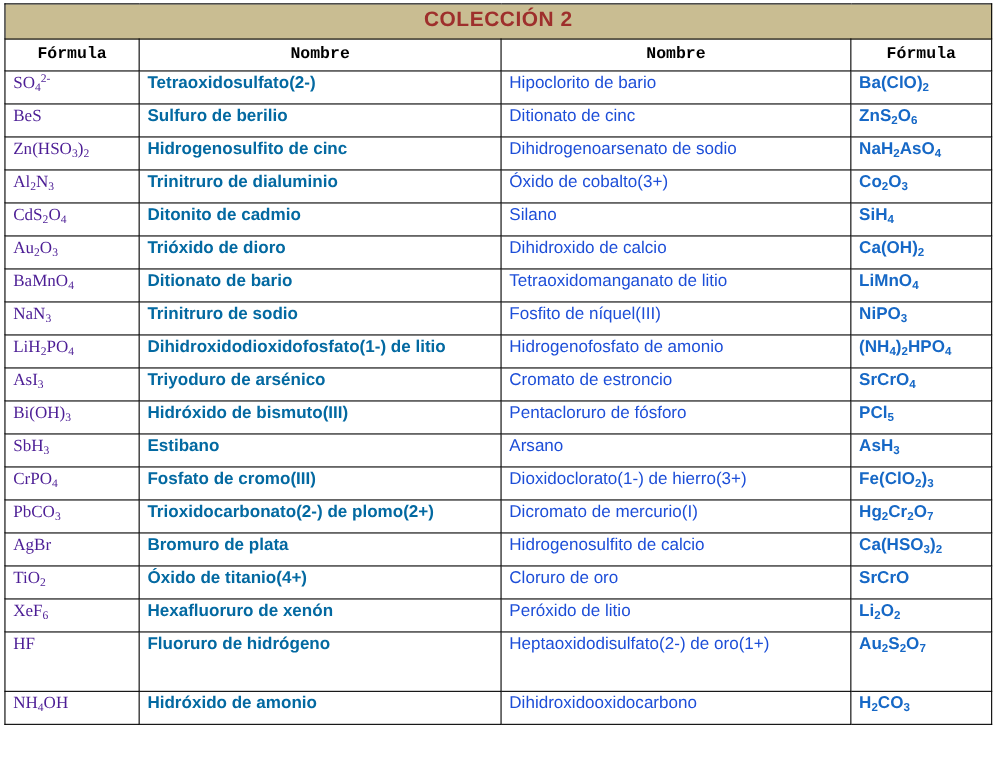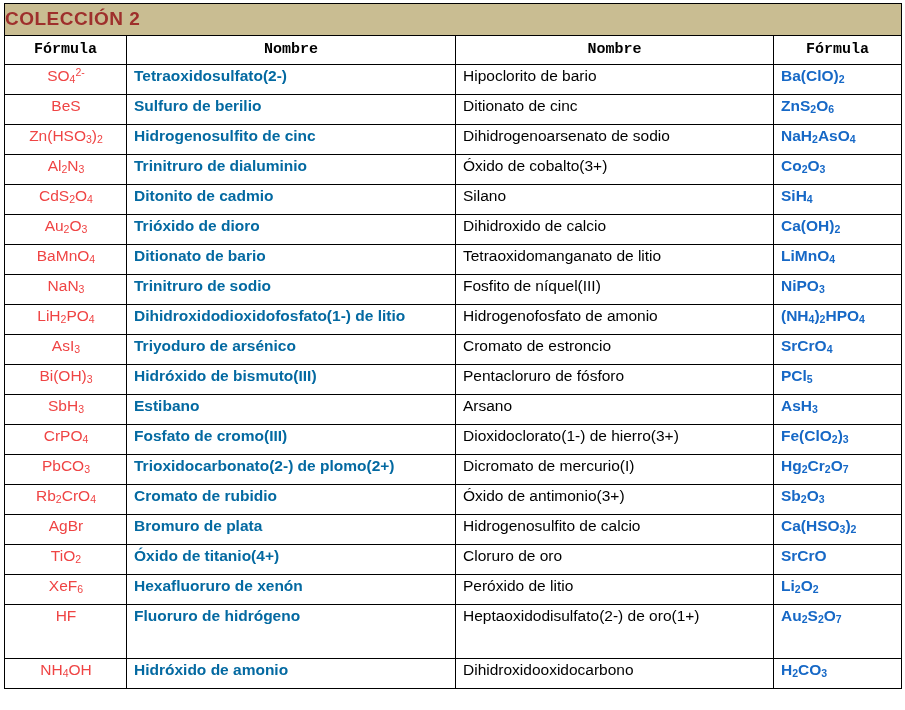--- a/index.html
+++ b/index.html
@@ -32,21 +32,21 @@
 
   table.coleccion col.c-formula-left  { width: 122px; }
   table.coleccion col.c-nombre-left   { width: 329px; }
   table.coleccion col.c-nombre-right  { width: 318px; }
   table.coleccion col.c-formula-right { width: 128px; }
 
   
   tr.title-row td {
     background: #c9bd92;
     border: 1px solid #000000;
-    text-align: left;
+    text-align: center;
     padding: 3px 0 4px 0;
     height: 24px;
   }
   .title-text {
     color: #9e2f2c;
     font-family: "Liberation Sans", sans-serif;
     font-weight: bold;
     font-size: 19px;
     letter-spacing: 0.5px;
     line-height: 1;
@@ -72,34 +72,33 @@
     padding: 2px 6px 3px 7px;
     vertical-align: top;
     height: 24px;
     line-height: 1.12;
     font-size: 15.5px;
     white-space: normal;
     word-wrap: break-word;
   }
 
   td.cell-formula-left {
-    color: #ef4444;
-    font-family: Liberation Sans, sans-serif;
+    color: #4c1d95;
+    font-family: Liberation Serif, serif;
     font-weight: normal;
     font-size: 16px;
-    text-align: center;
   }
   td.cell-nombre-left {
     color: #0369a1;
     font-family: "Liberation Sans", sans-serif;
     font-weight: bold;
     font-size: 14.5px;
   }
   td.cell-nombre-right {
-    color: #000000;
+    color: #1d4ed8;
     font-family: "Liberation Sans", sans-serif;
     font-weight: normal;
     font-size: 15px;
   }
   td.cell-formula-right {
     color: #1668c6;
     font-family: "Liberation Sans", sans-serif;
     font-weight: bold;
     font-size: 15.5px;
   }
@@ -213,26 +212,20 @@
           <td class="cell-nombre-right">Dioxidoclorato(1-) de hierro(3+)</td>
           <td class="cell-formula-right">Fe(ClO<sub>2</sub>)<sub>3</sub></td>
         </tr>
         <tr class="data-row">
           <td class="cell-formula-left">PbCO<sub>3</sub></td>
           <td class="cell-nombre-left">Trioxidocarbonato(2-) de plomo(2+)</td>
           <td class="cell-nombre-right">Dicromato de mercurio(I)</td>
           <td class="cell-formula-right">Hg<sub>2</sub>Cr<sub>2</sub>O<sub>7</sub></td>
         </tr>
         <tr class="data-row">
-          <td class="cell-formula-left">Rb<sub>2</sub>CrO<sub>4</sub></td>
-          <td class="cell-nombre-left">Cromato de rubidio</td>
-          <td class="cell-nombre-right">Óxido de antimonio(3+)</td>
-          <td class="cell-formula-right">Sb<sub>2</sub>O<sub>3</sub></td>
-        </tr>
-        <tr class="data-row">
           <td class="cell-formula-left">AgBr</td>
           <td class="cell-nombre-left">Bromuro de plata</td>
           <td class="cell-nombre-right">Hidrogenosulfito de calcio</td>
           <td class="cell-formula-right">Ca(HSO<sub>3</sub>)<sub>2</sub></td>
         </tr>
         <tr class="data-row">
           <td class="cell-formula-left">TiO<sub>2</sub></td>
           <td class="cell-nombre-left">Óxido de titanio(4+)</td>
           <td class="cell-nombre-right">Cloruro de oro</td>
           <td class="cell-formula-right">SrCrO</td>

